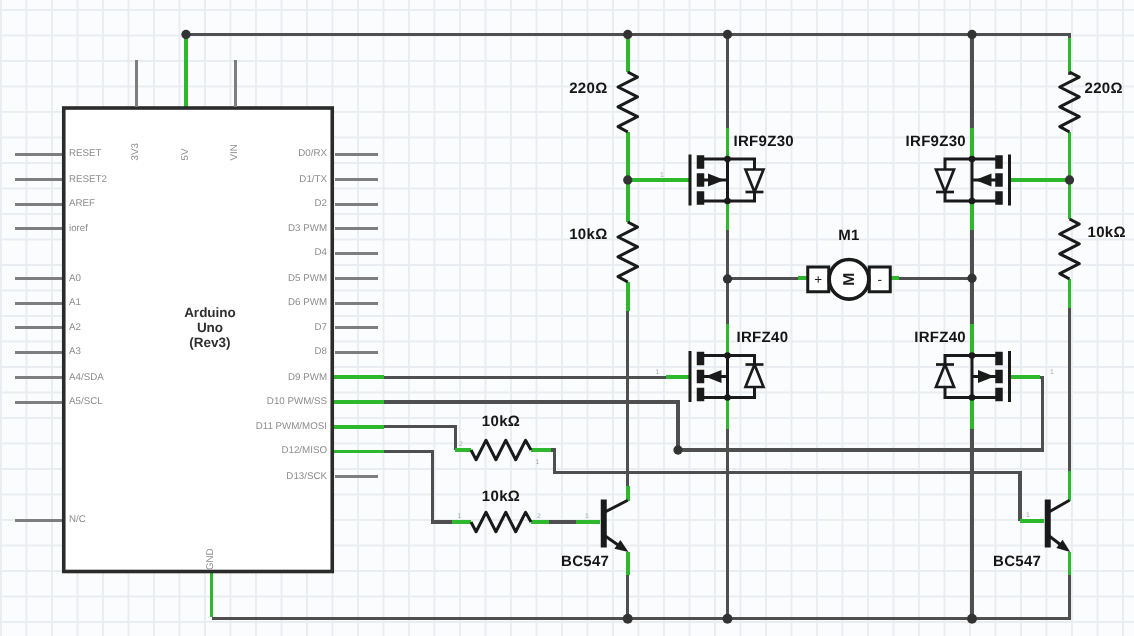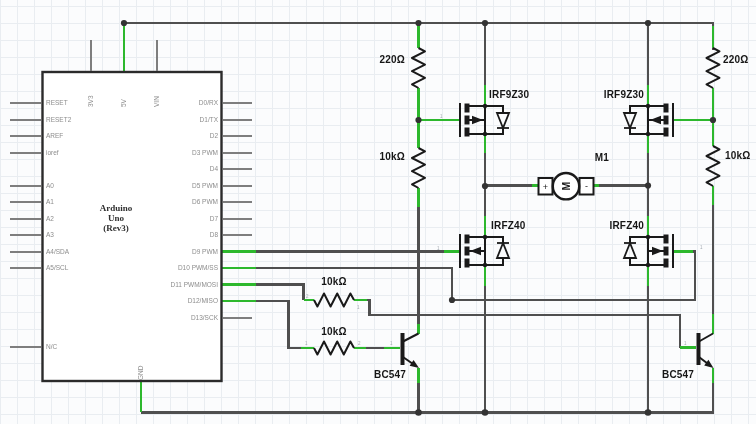--- a/index.html
+++ b/index.html
@@ -263,21 +263,21 @@
     <text x="306" y="297.5">2</text>
     <text x="357" y="309">1</text>
     <text x="305" y="345">1</text>
     <text x="358" y="345">2</text>
     <text x="390" y="345">1</text>
     <text x="684" y="344.5">1</text>
     <text x="700" y="249">1</text>
   </g>
 </svg>
 
-<div class="lbl title" style="left:76px;top:203px;font-family:Liberation Serif, serif;">
+<div class="lbl title" style="left:100px;top:203px;">
   <div>Arduino</div>
   <div>Uno</div>
   <div>(Rev3)</div>
 </div>
 
 <div class="lbl plabel vtext" style="left:86px;top:77px;">3V3</div>
 <div class="lbl plabel vtext" style="left:119px;top:77px;">5V</div>
 <div class="lbl plabel vtext" style="left:152px;top:77px;">VIN</div>
 
 <div class="lbl plabel vtext" style="left:136px;top:350px;">GND</div>
@@ -310,17 +310,17 @@
 <div class="lbl plabel pl-right" style="left:118px;top:313.5px;">D13/SCK</div>
 
 <div class="lbl clabel" style="left:360px;top:54px;width:45px;text-align:right;">220Ω</div>
 <div class="lbl clabel" style="left:723px;top:54px;">220Ω</div>
 <div class="lbl clabel" style="left:360px;top:151px;width:45px;text-align:right;">10kΩ</div>
 <div class="lbl clabel" style="left:725px;top:150px;">10kΩ</div>
 <div class="lbl clabel" style="left:489px;top:89px;">IRF9Z30</div>
 <div class="lbl clabel" style="left:595px;top:89px;width:49px;text-align:right;">IRF9Z30</div>
 <div class="lbl clabel" style="left:491px;top:220px;">IRFZ40</div>
 <div class="lbl clabel" style="left:600px;top:220px;width:44px;text-align:right;">IRFZ40</div>
-<div class="lbl clabel ctr" style="left:546px;top:152px;width:40px;padding-left:36px;">M1</div>
+<div class="lbl clabel ctr" style="left:546px;top:152px;width:40px;">M1</div>
 <div class="lbl clabel ctr" style="left:309px;top:276px;width:50px;">10kΩ</div>
 <div class="lbl clabel ctr" style="left:309px;top:326px;width:50px;">10kΩ</div>
 <div class="lbl clabel" style="left:374px;top:369px;">BC547</div>
 <div class="lbl clabel" style="left:662px;top:369px;">BC547</div>
 
 </body></html>

